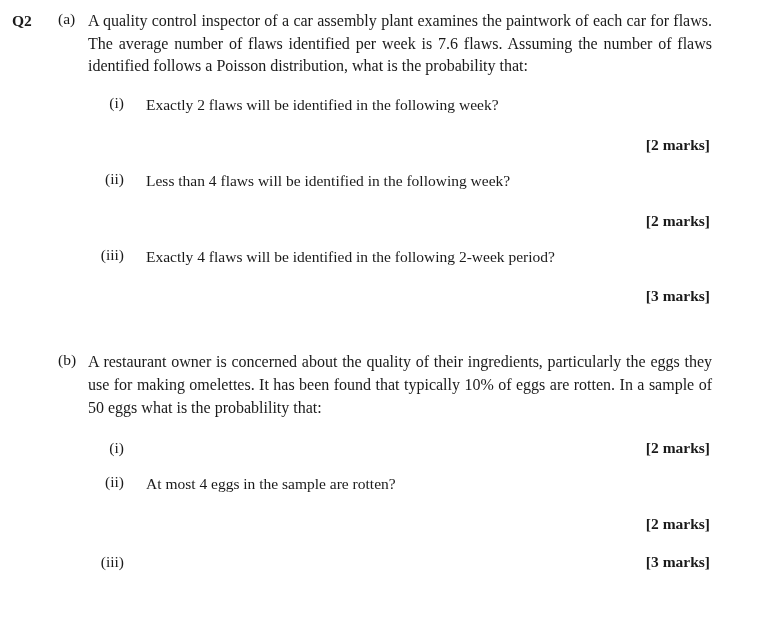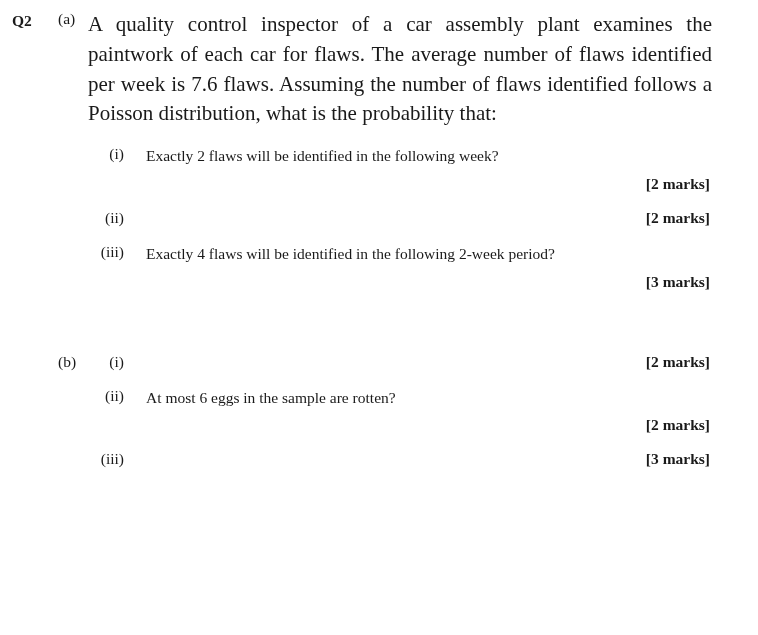--- a/index.html
+++ b/index.html
@@ -38,21 +38,21 @@
     margin-right: 46px;
   }
   .part-label {
     position: absolute;
     left: 0px;
     top: 0px;
     font-size: 15.5px;
   }
   .part-body {
     margin-left: 30px;
-    font-size: 21px;
+    font-size: 16px;
     line-height: 1.42;
     text-align: justify;
     text-justify: inter-word;
   }
   .sub-list {
     margin-top: 12px;
   }
   .sub-item {
     position: relative;
     margin-left: 28px;
@@ -68,21 +68,21 @@
   }
   .sub-text {
     margin-left: 60px;
     font-size: 15.5px;
     line-height: 1.4;
   }
   .marks {
     text-align: right;
     font-weight: bold;
     font-size: 15.5px;
-    margin-top: 8px;
+    margin-top: 20px;
     margin-right: 2px;
   }
   .gap-between-parts {
     height: 46px;
   }
   .part-b-wrap {
     margin-top: 0px;
   }
 </style>
 </head>
@@ -101,47 +101,49 @@
       <div class="sub-list">
 
         <div class="sub-item">
           <div class="sub-label">(i)</div>
           <div class="sub-text">Exactly 2 flaws will be identified in the following week?</div>
           <div class="marks">[2 marks]</div>
         </div>
 
         <div class="sub-item">
           <div class="sub-label">(ii)</div>
+          <div class="sub-text">Less than 4 flaws will be identified in the following week?</div>
           <div class="marks">[2 marks]</div>
         </div>
 
         <div class="sub-item">
           <div class="sub-label">(iii)</div>
           <div class="sub-text">Exactly 4 flaws will be identified in the following 2-week period?</div>
           <div class="marks">[3 marks]</div>
         </div>
 
       </div>
     </div>
 
     <div class="gap-between-parts"></div>
 
     <div class="part part-b-wrap">
       <div class="part-label">(b)</div>
+      <div class="part-body">A restaurant owner is concerned about the quality of their ingredients, particularly the eggs they use for making omelettes. It has been found that typically 10% of eggs are rotten. In a sample of 50 eggs what is the probablility that:</div>
 
       <div class="sub-list">
 
         <div class="sub-item">
           <div class="sub-label">(i)</div>
           <div class="marks">[2 marks]</div>
         </div>
 
         <div class="sub-item">
           <div class="sub-label">(ii)</div>
-          <div class="sub-text">At most 6 eggs in the sample are rotten?</div>
+          <div class="sub-text">At most 4 eggs in the sample are rotten?</div>
           <div class="marks">[2 marks]</div>
         </div>
 
         <div class="sub-item">
           <div class="sub-label">(iii)</div>
           <div class="marks">[3 marks]</div>
         </div>
 
       </div>
     </div>

